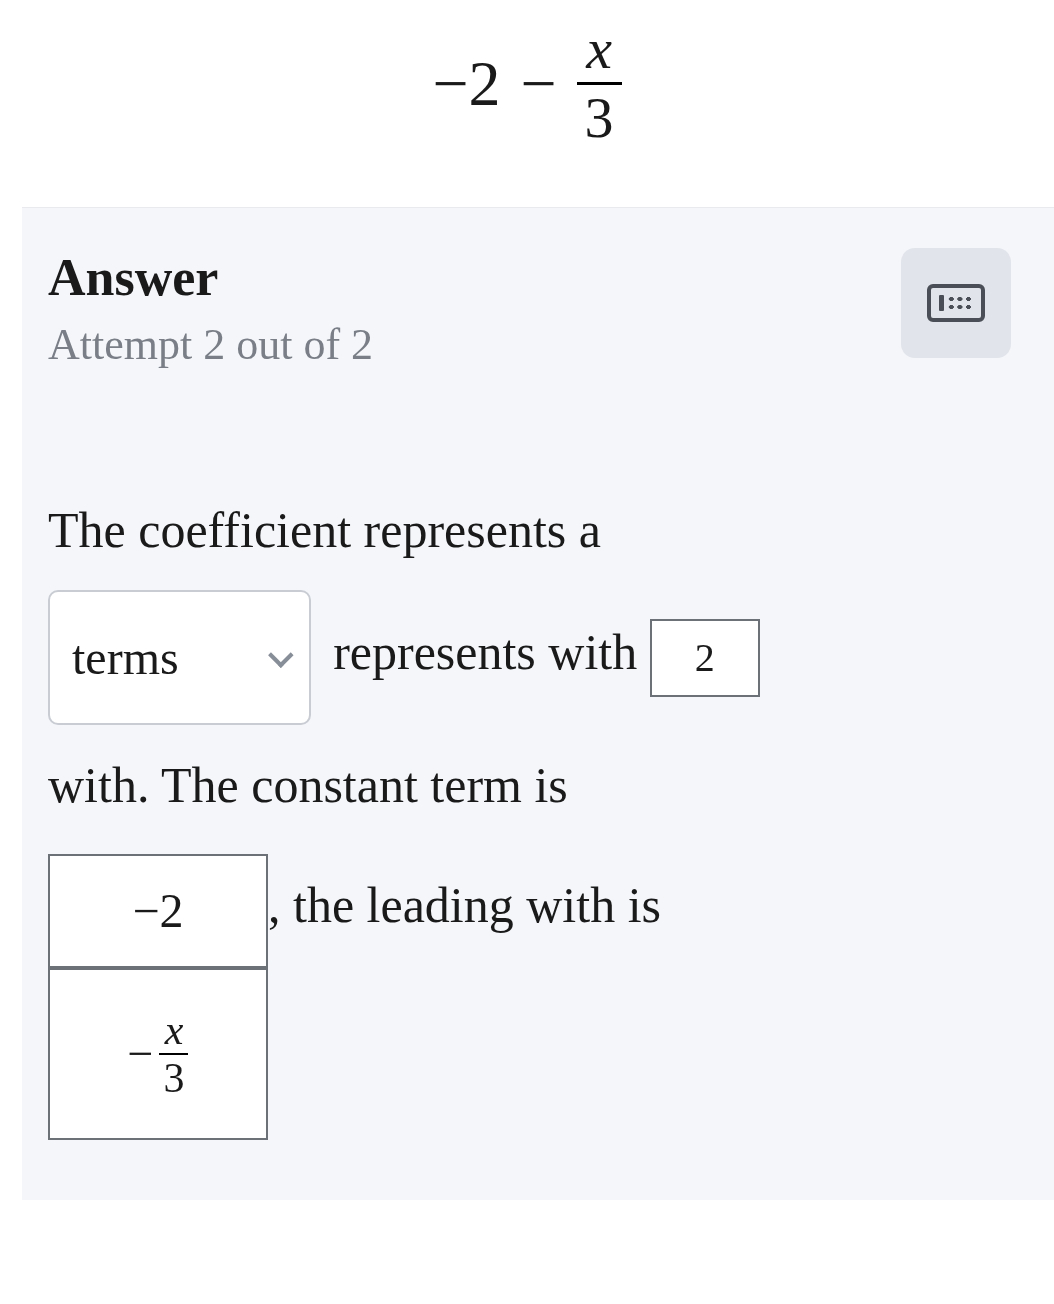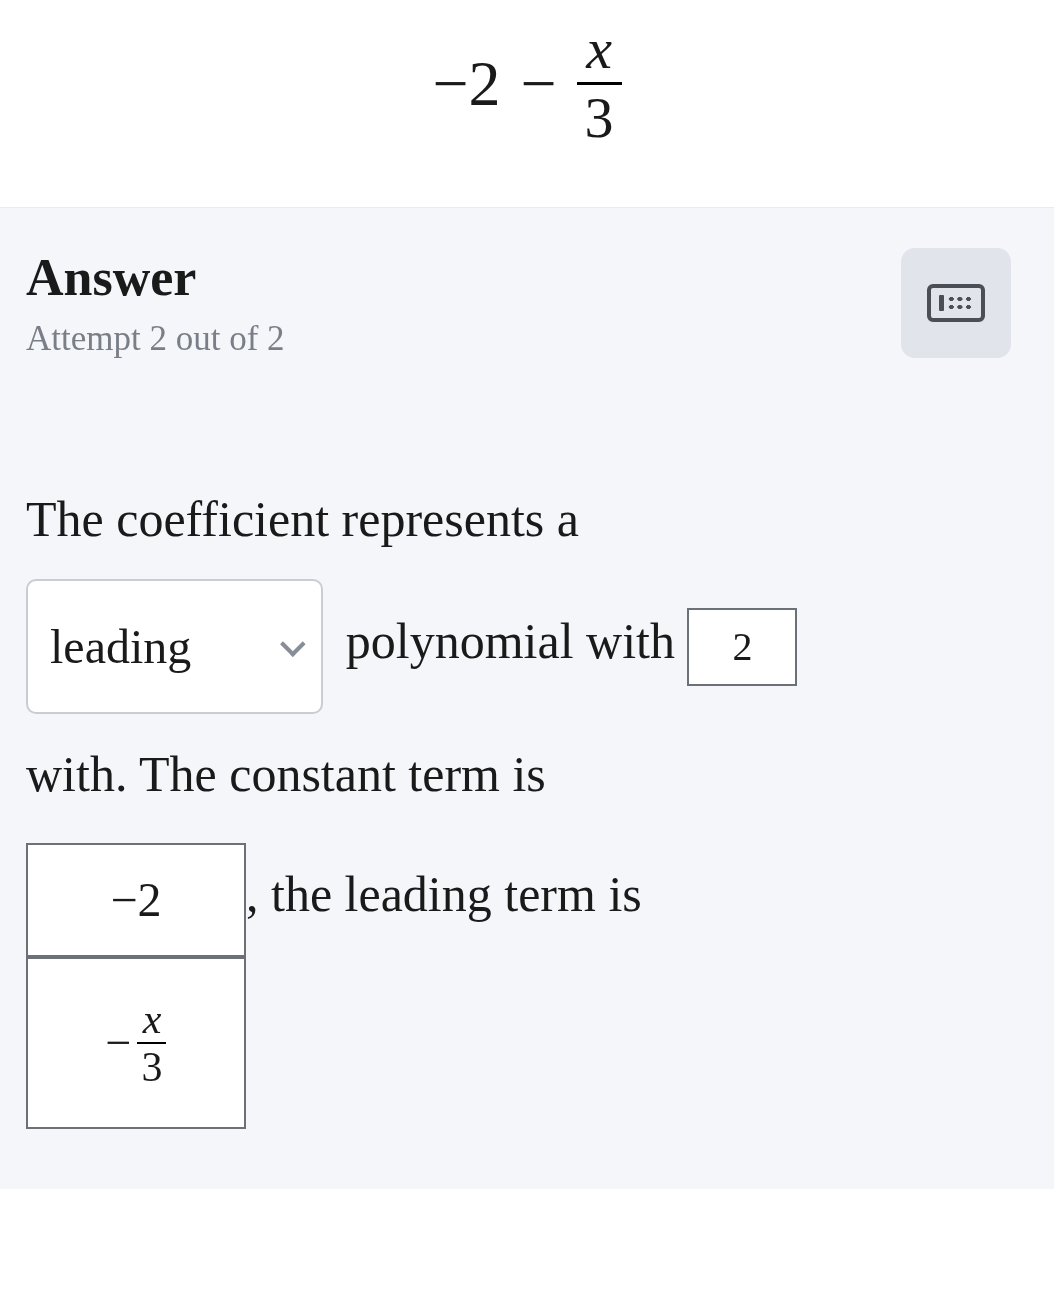--- a/index.html
+++ b/index.html
@@ -29,33 +29,34 @@
     vertical-align: middle;
     font-size: 58px;
     line-height: 1;
   }
   .fraction .num { padding: 0 8px 4px 8px; font-style: italic; }
   .fraction .den { padding: 4px 8px 0 8px; border-top: 3px solid #000; }
   .answer-panel {
     background: #f4f6fa;
     padding: 40px 43px 60px 26px;
     border-top: 1px solid #e8eaee;
+    margin-left: 22px;
   }
   .answer-header-row {
     display: flex;
     justify-content: space-between;
     align-items: flex-start;
   }
   .answer-title {
     font-size: 52px;
     font-weight: bold;
     margin: 0 0 12px 0;
   }
   .attempt-line {
-    font-size: 35px;
+    font-size: 44px;
     color: #7a7f87;
     margin-bottom: 100px;
   }
   .keypad-btn {
     width: 110px;
     height: 110px;
     background: #e1e4ea;
     border-radius: 14px;
     display: flex;
     align-items: center;
@@ -178,31 +179,31 @@
     </div>
     <div class="keypad-btn">
       <span class="keypad-icon"></span>
     </div>
   </div>
 
   <div class="body-text">
     <span>The coefficient represents a</span>
     <br>
     <span class="select-wrap">
-      <span>leading</span>
+      <span>terms</span>
       <span class="chevron"></span>
-    </span><span> polynomial with </span><span class="num-input small">
+    </span><span> represents with </span><span class="num-input small">
         <span>2</span>
       </span>
     <br>
     <span>with. The constant term is</span>
     <br>
     <span class="num-input med">
       <span>−2</span>
-    </span><span>, the leading term is</span>
+    </span><span>, the leading with is</span>
     <br>
     <span class="num-input tall">
       <span class="minus-wrap">
         <span>−</span>
         <span class="inline-frac">
           <span class="n">x</span>
           <span class="d">3</span>
         </span>
       </span>
     </span>

